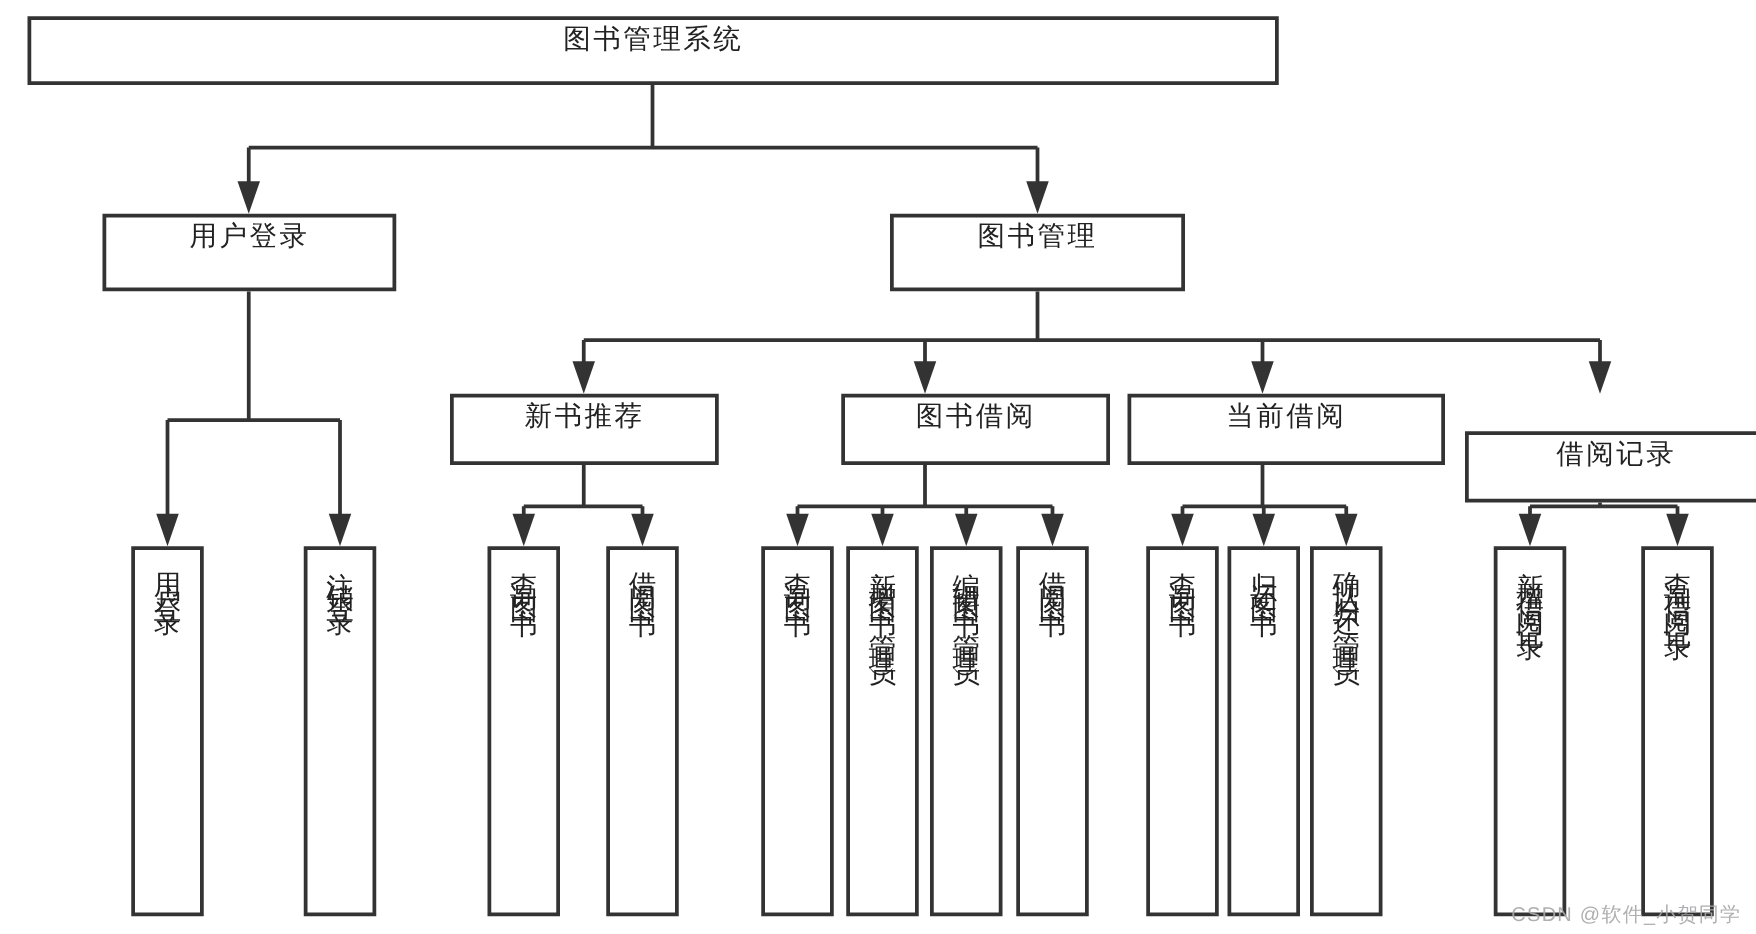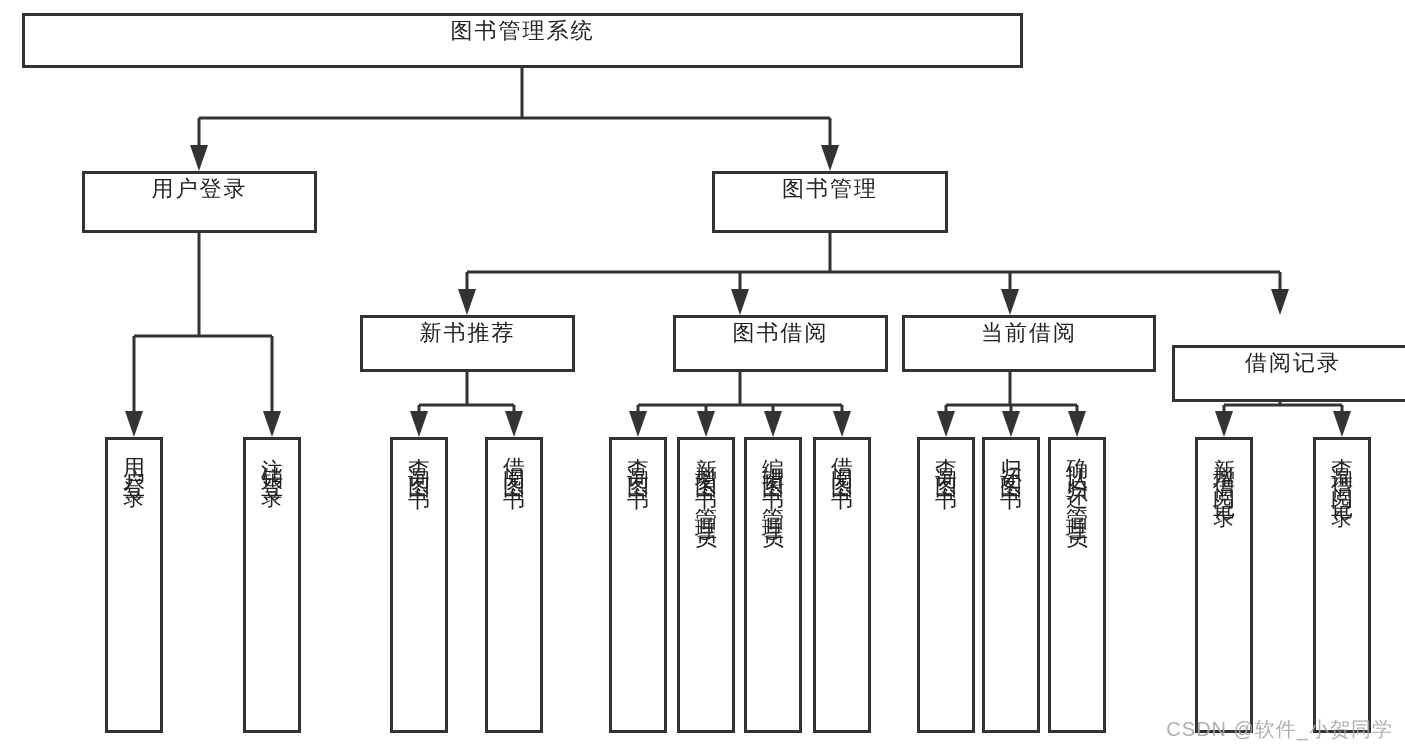--- a/index.html
+++ b/index.html
@@ -58,21 +58,21 @@
   .pos-leaf-3-4  { left: 813px; }
   .pos-leaf-4-1  { left: 917px; }
   .pos-leaf-4-2  { left: 982px; }
   .pos-leaf-4-3  { left: 1048px; }
   .pos-leaf-5-1  { left: 1195px; }
   .pos-leaf-5-2  { left: 1313px; }
   .watermark {
     position: absolute;
     right: 12px;
     bottom: 4px;
-    font-size: 20px;
+    font-size: 16px;
     color: rgba(168, 168, 170, 0.92);
     letter-spacing: 1px;
     z-index: 5;
   }
 </style>
 </head>
 <body>
 
 <div id="canvas">
 

